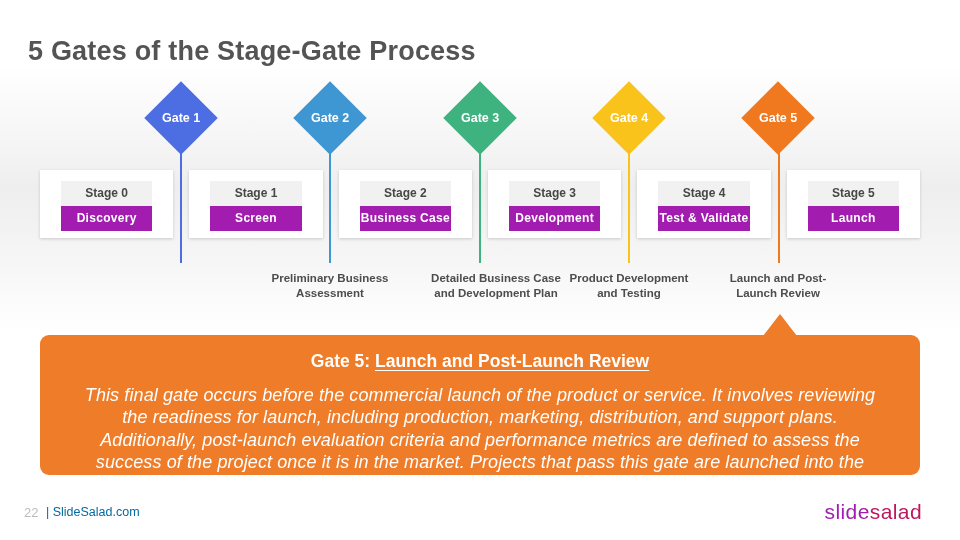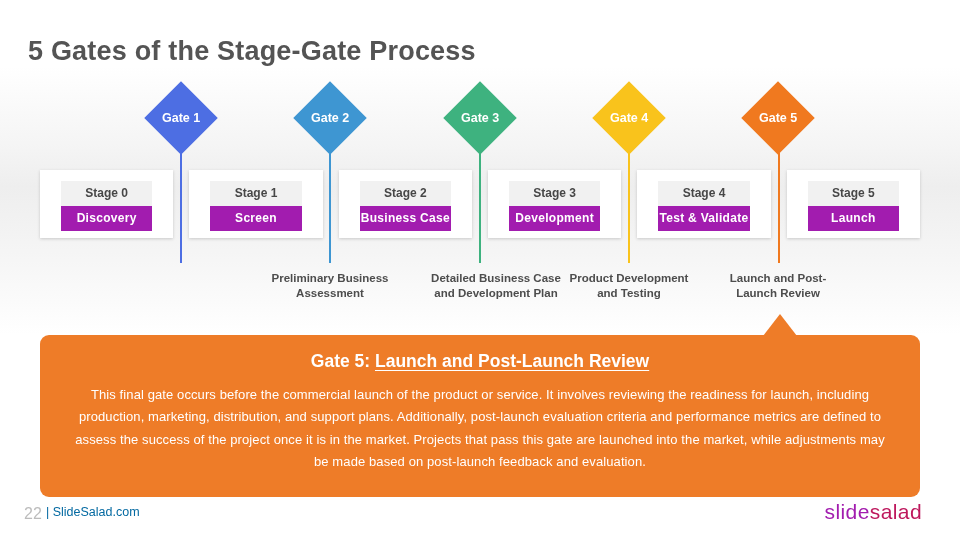--- a/index.html
+++ b/index.html
@@ -69,32 +69,32 @@
   
   .callout-pointer {
     position:absolute; left:763px; top:314px;
     width:0; height:0;
     border-left:17px solid transparent;
     border-right:17px solid transparent;
     border-bottom:22px solid #ee7c28;
     z-index:4;
   }
   .callout {
-    position:absolute; left:40px; top:335px; width:880px; height:162px;
+    position:absolute; left:40px; top:335px; width:880px; height:140px;
     background:#ee7c28; border-radius:9px; color:#ffffff;
     text-align:center; padding:16px 34px 0 34px; z-index:3;
   }
   .callout-heading { font-size:17.5px; font-weight:bold; margin-bottom:12px; }
   .callout-heading .u { text-decoration:underline; text-underline-offset:3px; }
-  .callout-body { font-size:13px; line-height:22.4px; letter-spacing:0.1px; }
+  .callout-body { font-size:18px; line-height:22.4px; letter-spacing:0.1px;font-style:italic; }
 
   
   .footer-page {
     position:absolute; left:24px; top:505px;
-    font-size:16px; color:#bcbcbc;
+    font-size:13px; color:#bcbcbc;
   }
   .footer-src {
     position:absolute; left:46px; top:505px;
     font-size:12.5px; color:#0369a1;
   }
   .logo {
     position:absolute; right:38px; top:500px;
     font-size:21px; letter-spacing:0.4px; font-weight:500;
   }
   .logo .lb { color:#a21caf; }

